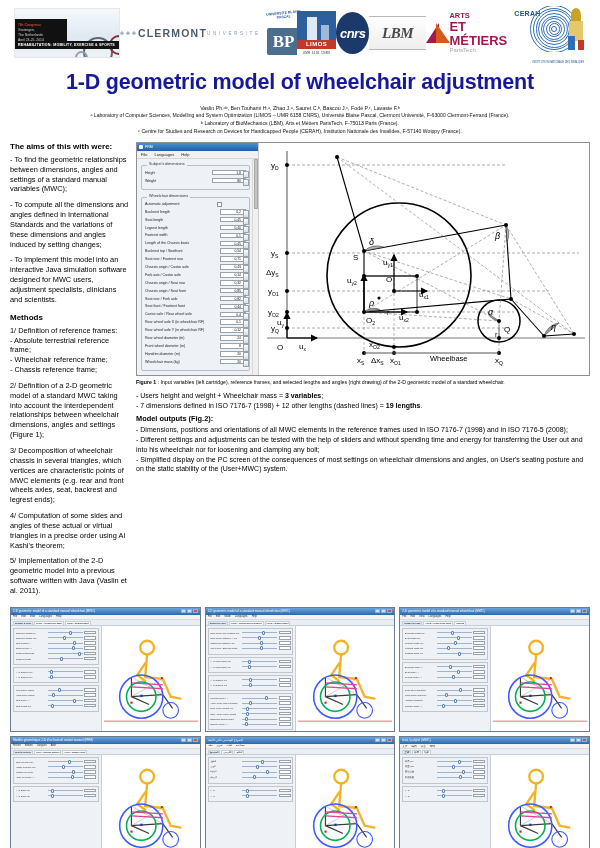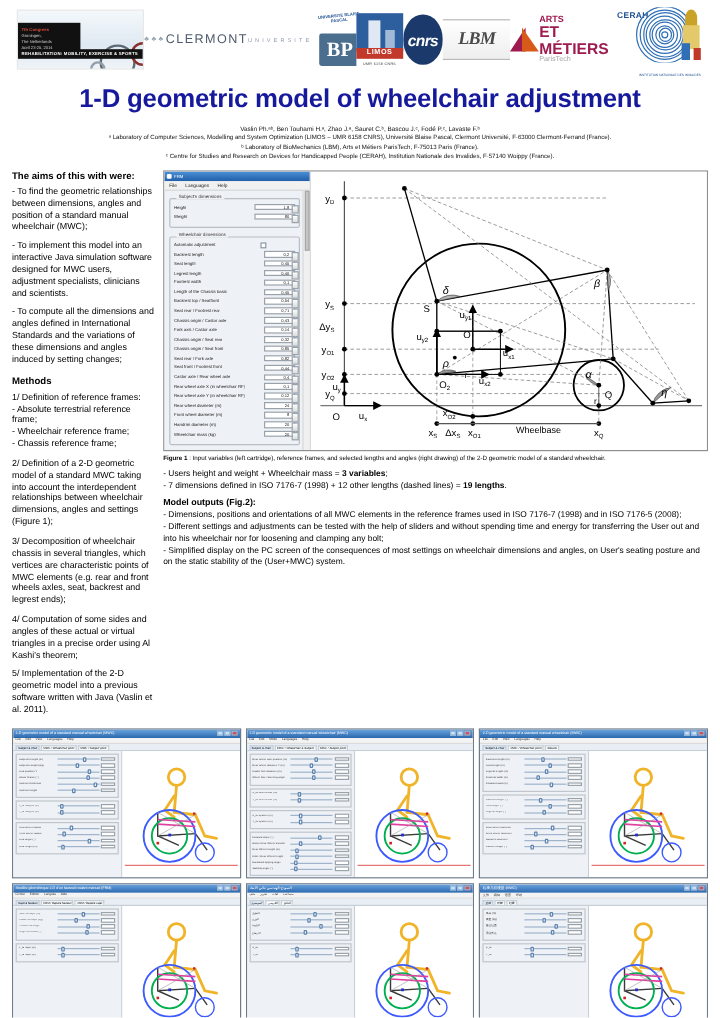--- a/index.html
+++ b/index.html
@@ -42,21 +42,21 @@
   }
   .logo-congress .wheel .rim {
     position:absolute; border:2px solid #7d8a95; border-radius:50%;
   }
   .logo-congress .wheel .r1 { width:30px;height:30px; left:16px; top:4px; border-color:#5d6a75;}
   .logo-congress .wheel .r2 { width:20px;height:20px; left:42px; top:2px; border-color:#8b2f2f;}
   .logo-congress .wheel .r3 { width:13px;height:13px; left:8px; top:18px; border-color:#93a0ab;}
 
   .logo-clermont { text-align:center; color:#5d6a7a; }
   .logo-clermont .crest { font-size:6px; letter-spacing:2px; color:#9aa6b4; }
-  .logo-clermont .n1 { font-size:10.5px; font-weight:normal; letter-spacing:1.2px; color:#4e5b6b;}
+  .logo-clermont .n1 { font-size:10.5px; font-weight:bold; letter-spacing:1.2px; color:#4e5b6b;}
   .logo-clermont .n2 { font-size:4.6px; letter-spacing:2.6px; color:#8d98a6;}
 
   .logo-ubp { width:46px; height:44px; position:relative; }
   .logo-ubp .arc {
     position:absolute; top:0; left:0; width:46px; height:16px;
     color:#1d4f8f; font-size:3.5px; font-weight:bold; text-align:center;
     line-height:1.25; transform:rotate(-6deg);
   }
   .logo-ubp .bp {
     position:absolute; bottom:0; left:6px; width:34px; height:27px;
@@ -302,23 +302,23 @@
   <div>Vaslin Ph.ᵃᵇ, Ben Touhami H.ᵃ, Zhao J.ᵃ, Sauret C.ᵇ, Bascou J.ᶜ, Fodé P.ᶜ, Lavaste F.ᵇ</div>
   <div class="aff">ᵃ Laboratory of Computer Sciences, Modelling and System Optimization (LIMOS – UMR 6158 CNRS), Université Blaise Pascal, Clermont Université, F-63000 Clermont-Ferrand (France).</div>
   <div class="aff">ᵇ Laboratory of BioMechanics (LBM), Arts et Métiers ParisTech, F-75013 Paris (France).</div>
   <div class="aff">ᶜ Centre for Studies and Research on Devices for Handicapped People (CERAH), Institution Nationale des Invalides, F-57140 Woippy (France).</div>
 </div>
 
 <div class="main">
 
   <div class="col-left">
     <h3 class="sec">The aims of this with were:</h3>
-    <p class="body">- To find the geometric relationships between dimensions, angles and position of a standard manual wheelchair (MWC);</p>
+    <p class="body">- To find the geometric relationships between dimensions, angles and settings of a standard manual variables (MWC);</p>
+    <p class="body">- To compute all the dimensions and angles defined in International Standards and the variations of these dimensions and angles induced by setting changes;</p>
     <p class="body">- To implement this model into an interactive Java simulation software designed for MWC users, adjustment specialists, clinicians and scientists.</p>
-    <p class="body">- To compute all the dimensions and angles defined in International Standards and the variations of these dimensions and angles induced by setting changes;</p>
 
     <h3 class="sec" style="margin-top:8px">Methods</h3>
     <p class="body" style="margin-bottom:0">1/ Definition of reference frames:</p>
     <p class="body" style="margin-bottom:0">- Absolute terrestrial reference frame;</p>
     <p class="body" style="margin-bottom:0">- Wheelchair reference frame;</p>
     <p class="body">- Chassis reference frame;</p>
     <p class="body">2/ Definition of a 2-D geometric model of a standard MWC taking into account the interdependent relationships between wheelchair dimensions, angles and settings (Figure 1);</p>
     <p class="body">3/ Decomposition of wheelchair chassis in several triangles, which vertices are characteristic points of MWC elements (e.g. rear and front wheels axles, seat, backrest and legrest ends);</p>
     <p class="body">4/ Computation of some sides and angles of these actual or virtual triangles in a precise order using Al Kashi's theorem;</p>
     <p class="body">5/ Implementation of the 2-D geometric model into a previous software written with Java (Vaslin et al. 2011).</p>

